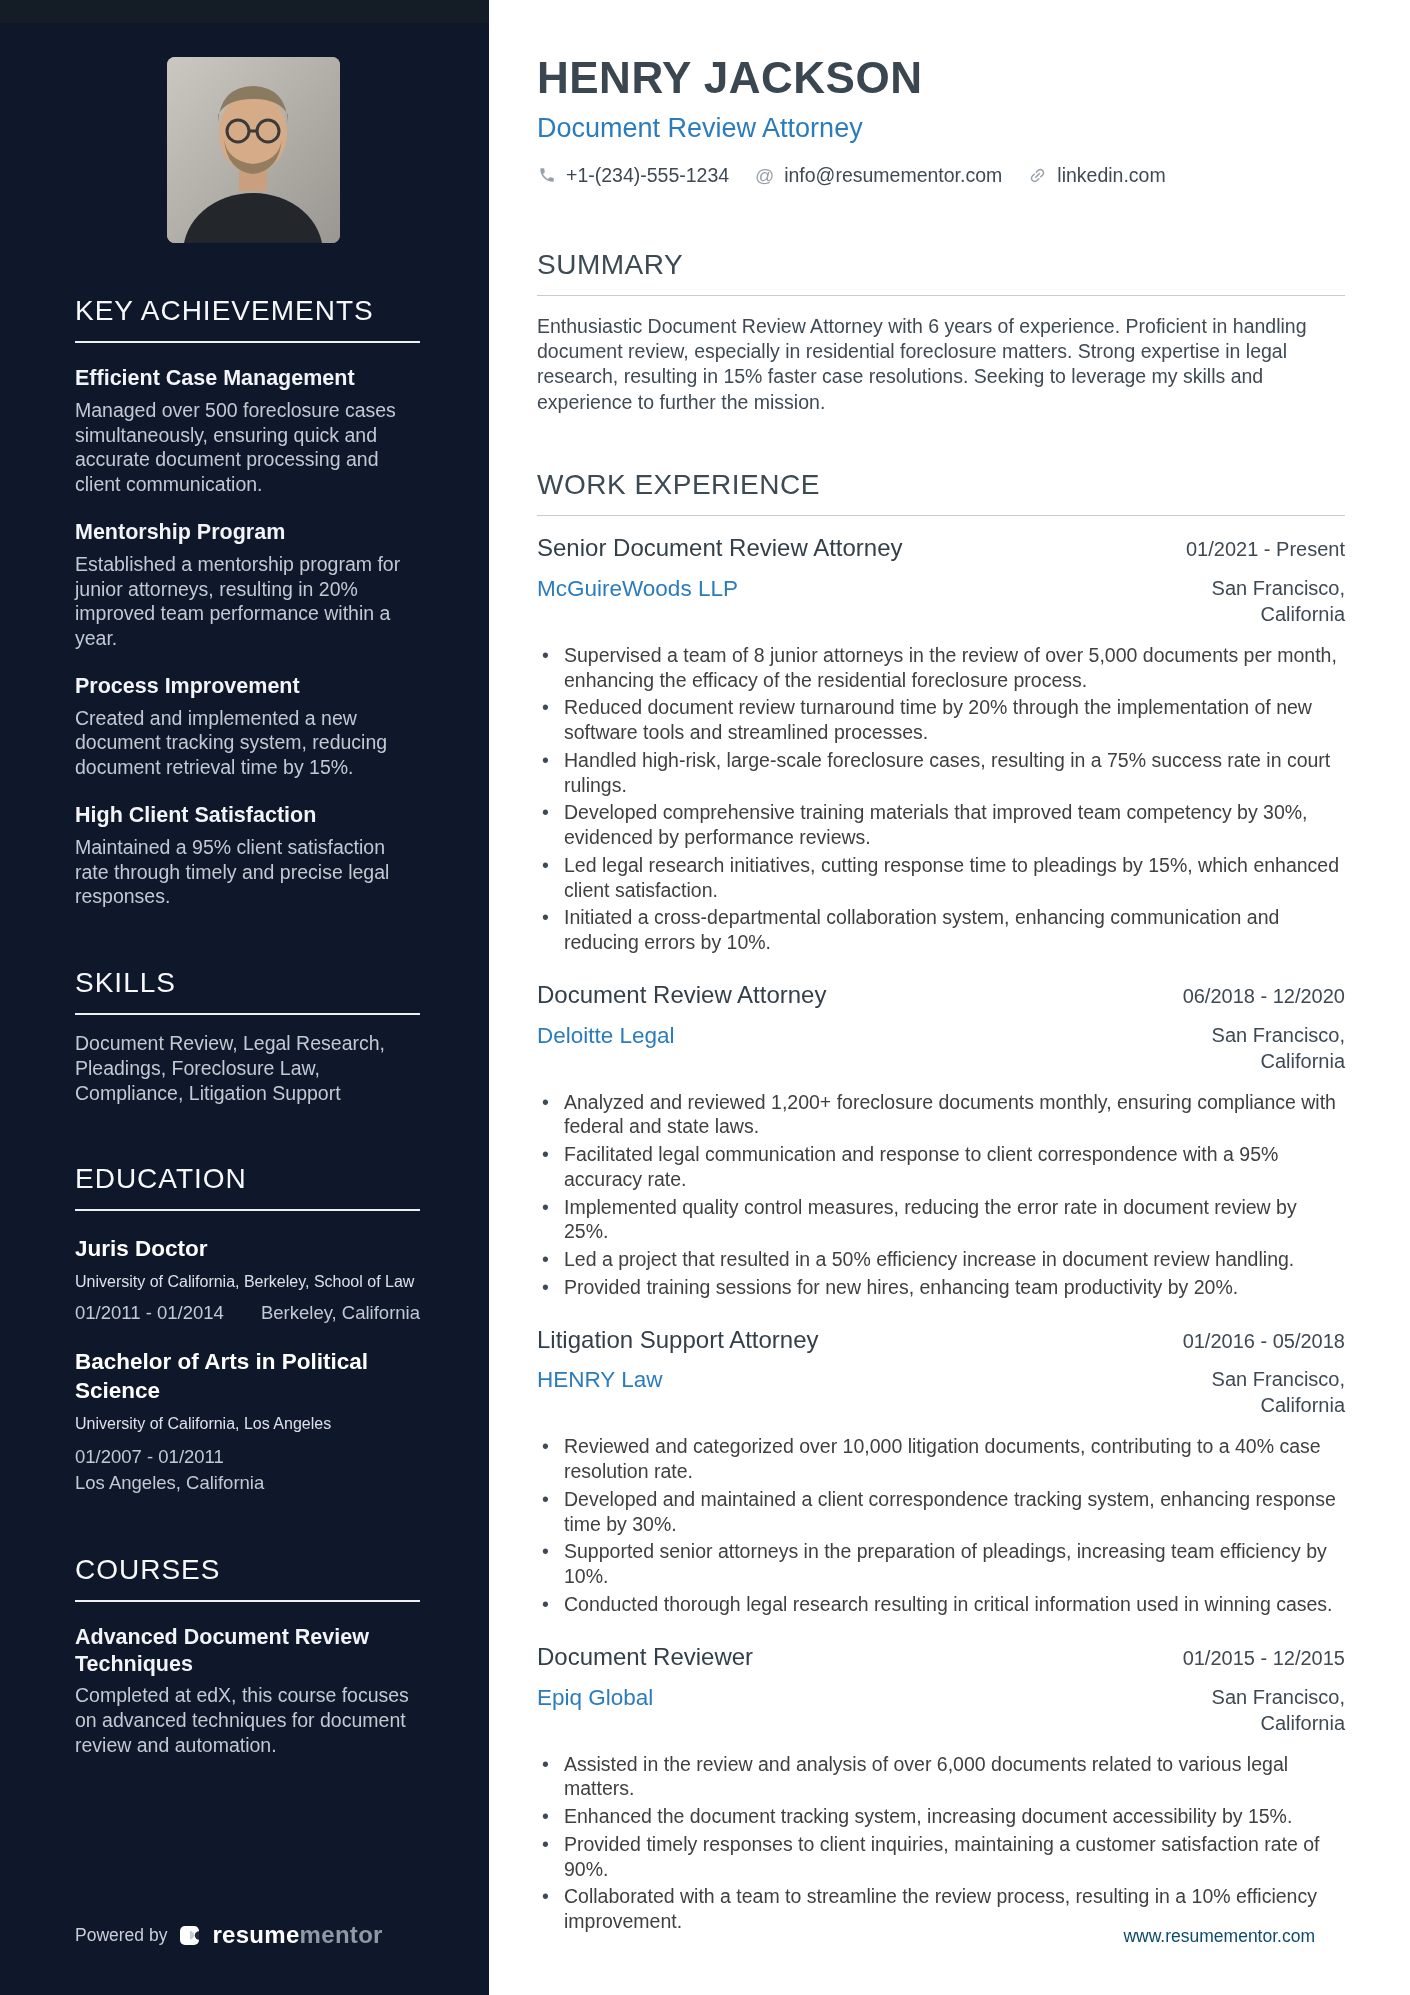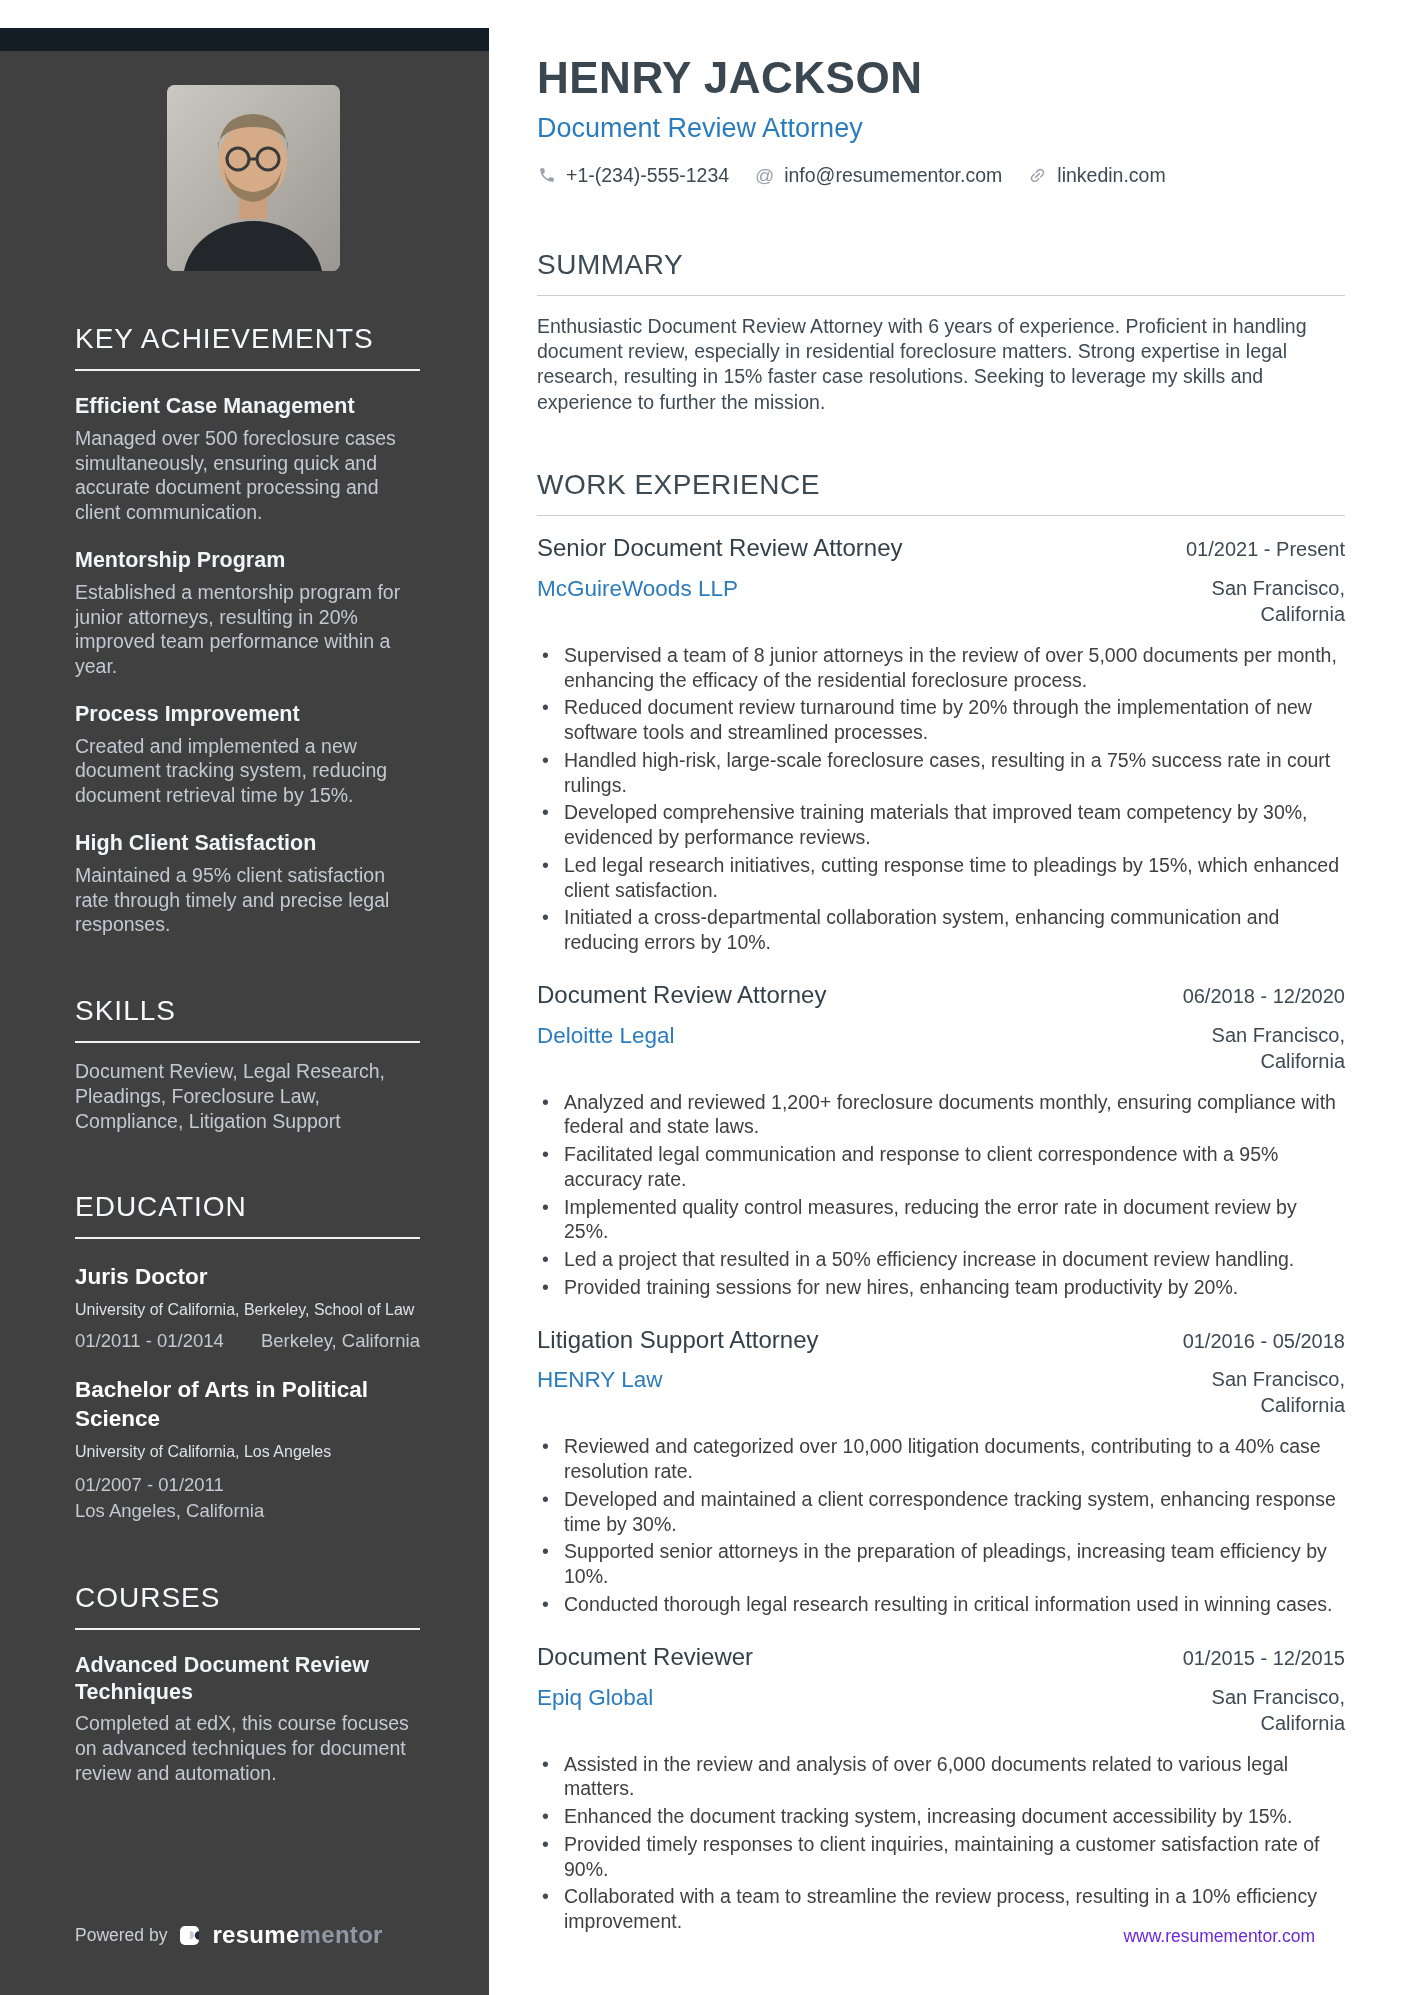--- a/index.html
+++ b/index.html
@@ -1,21 +1,21 @@
 <!DOCTYPE html>
 <html><head>
 <meta charset="utf-8">
 <style>
   html,body{margin:0;padding:0;background:#ffffff;}
   body{width:1410px;height:1995px;font-family:"Liberation Sans",sans-serif;-webkit-font-smoothing:antialiased;}
   .page{width:1410px;height:1995px;display:flex;position:relative;overflow:hidden;background:#ffffff;}
 
   
-  .sidebar{width:489px;flex:0 0 489px;background:#404040;position:relative;box-sizing:border-box;
-           padding:0 69px 0 75px;color:#fff;margin-top:28px;}
+  .sidebar{width:489px;flex:0 0 489px;background:#0f172a;position:relative;box-sizing:border-box;
+           padding:0 69px 0 75px;color:#fff;}
   .topstrip{position:absolute;top:0;left:0;width:489px;height:23px;background:#141c26;}
   .photo{width:173px;height:186px;border-radius:8px;overflow:hidden;margin:57px 0 0 92px;background:#b5b2ac;}
   .photo svg{display:block;}
   .side-h{font-size:28px;font-weight:400;letter-spacing:1px;color:#f7f8fa;margin:0;
           padding-bottom:14px;border-bottom:2px solid #eef1f4;}
   .mt-first{margin-top:52px;}
   .mt-sec{margin-top:58px;}
   .side-item h3{margin:22px 0 6px;font-size:21.5px;font-weight:700;color:#f2f4f7;line-height:1.25;}
   .side-item p, .side-p{margin:0;font-size:19.5px;line-height:1.27;color:#c3c9d2;}
   .side-p{margin-top:16px;}
@@ -51,21 +51,21 @@
   .job + .job{margin-top:26px;}
   .job-row1{display:flex;justify-content:space-between;align-items:baseline;}
   .job-row1 h3{margin:0;font-size:24px;font-weight:400;color:#333f49;line-height:1.2;}
   .job-date{font-size:20px;color:#3e4953;white-space:nowrap;}
   .job-row2{display:flex;justify-content:space-between;align-items:flex-start;margin-top:12px;}
   .company{font-size:22.5px;color:#2b7cbd;line-height:1.2;}
   .job-loc{font-size:20px;color:#3e4953;text-align:right;width:165px;line-height:1.3;}
   .bullets{list-style:none;margin:16px 0 0;padding:0;}
   .bullets li{display:flex;font-size:19.5px;line-height:1.27;color:#404040;margin-bottom:3px;}
   .bullets li::before{content:"•";flex:0 0 27px;width:27px;box-sizing:border-box;padding-left:5px;color:#3f4a54;}
-  .main-footer{position:absolute;bottom:48px;right:95px;font-size:17.5px;color:#6d28d9;}
+  .main-footer{position:absolute;bottom:48px;right:95px;font-size:17.5px;color:#0c4a6e;}
 </style>
 </head>
 <body>
 
 <div class="page">
 
   <aside class="sidebar">
     <div class="topstrip"></div>
 
     <div class="photo">

